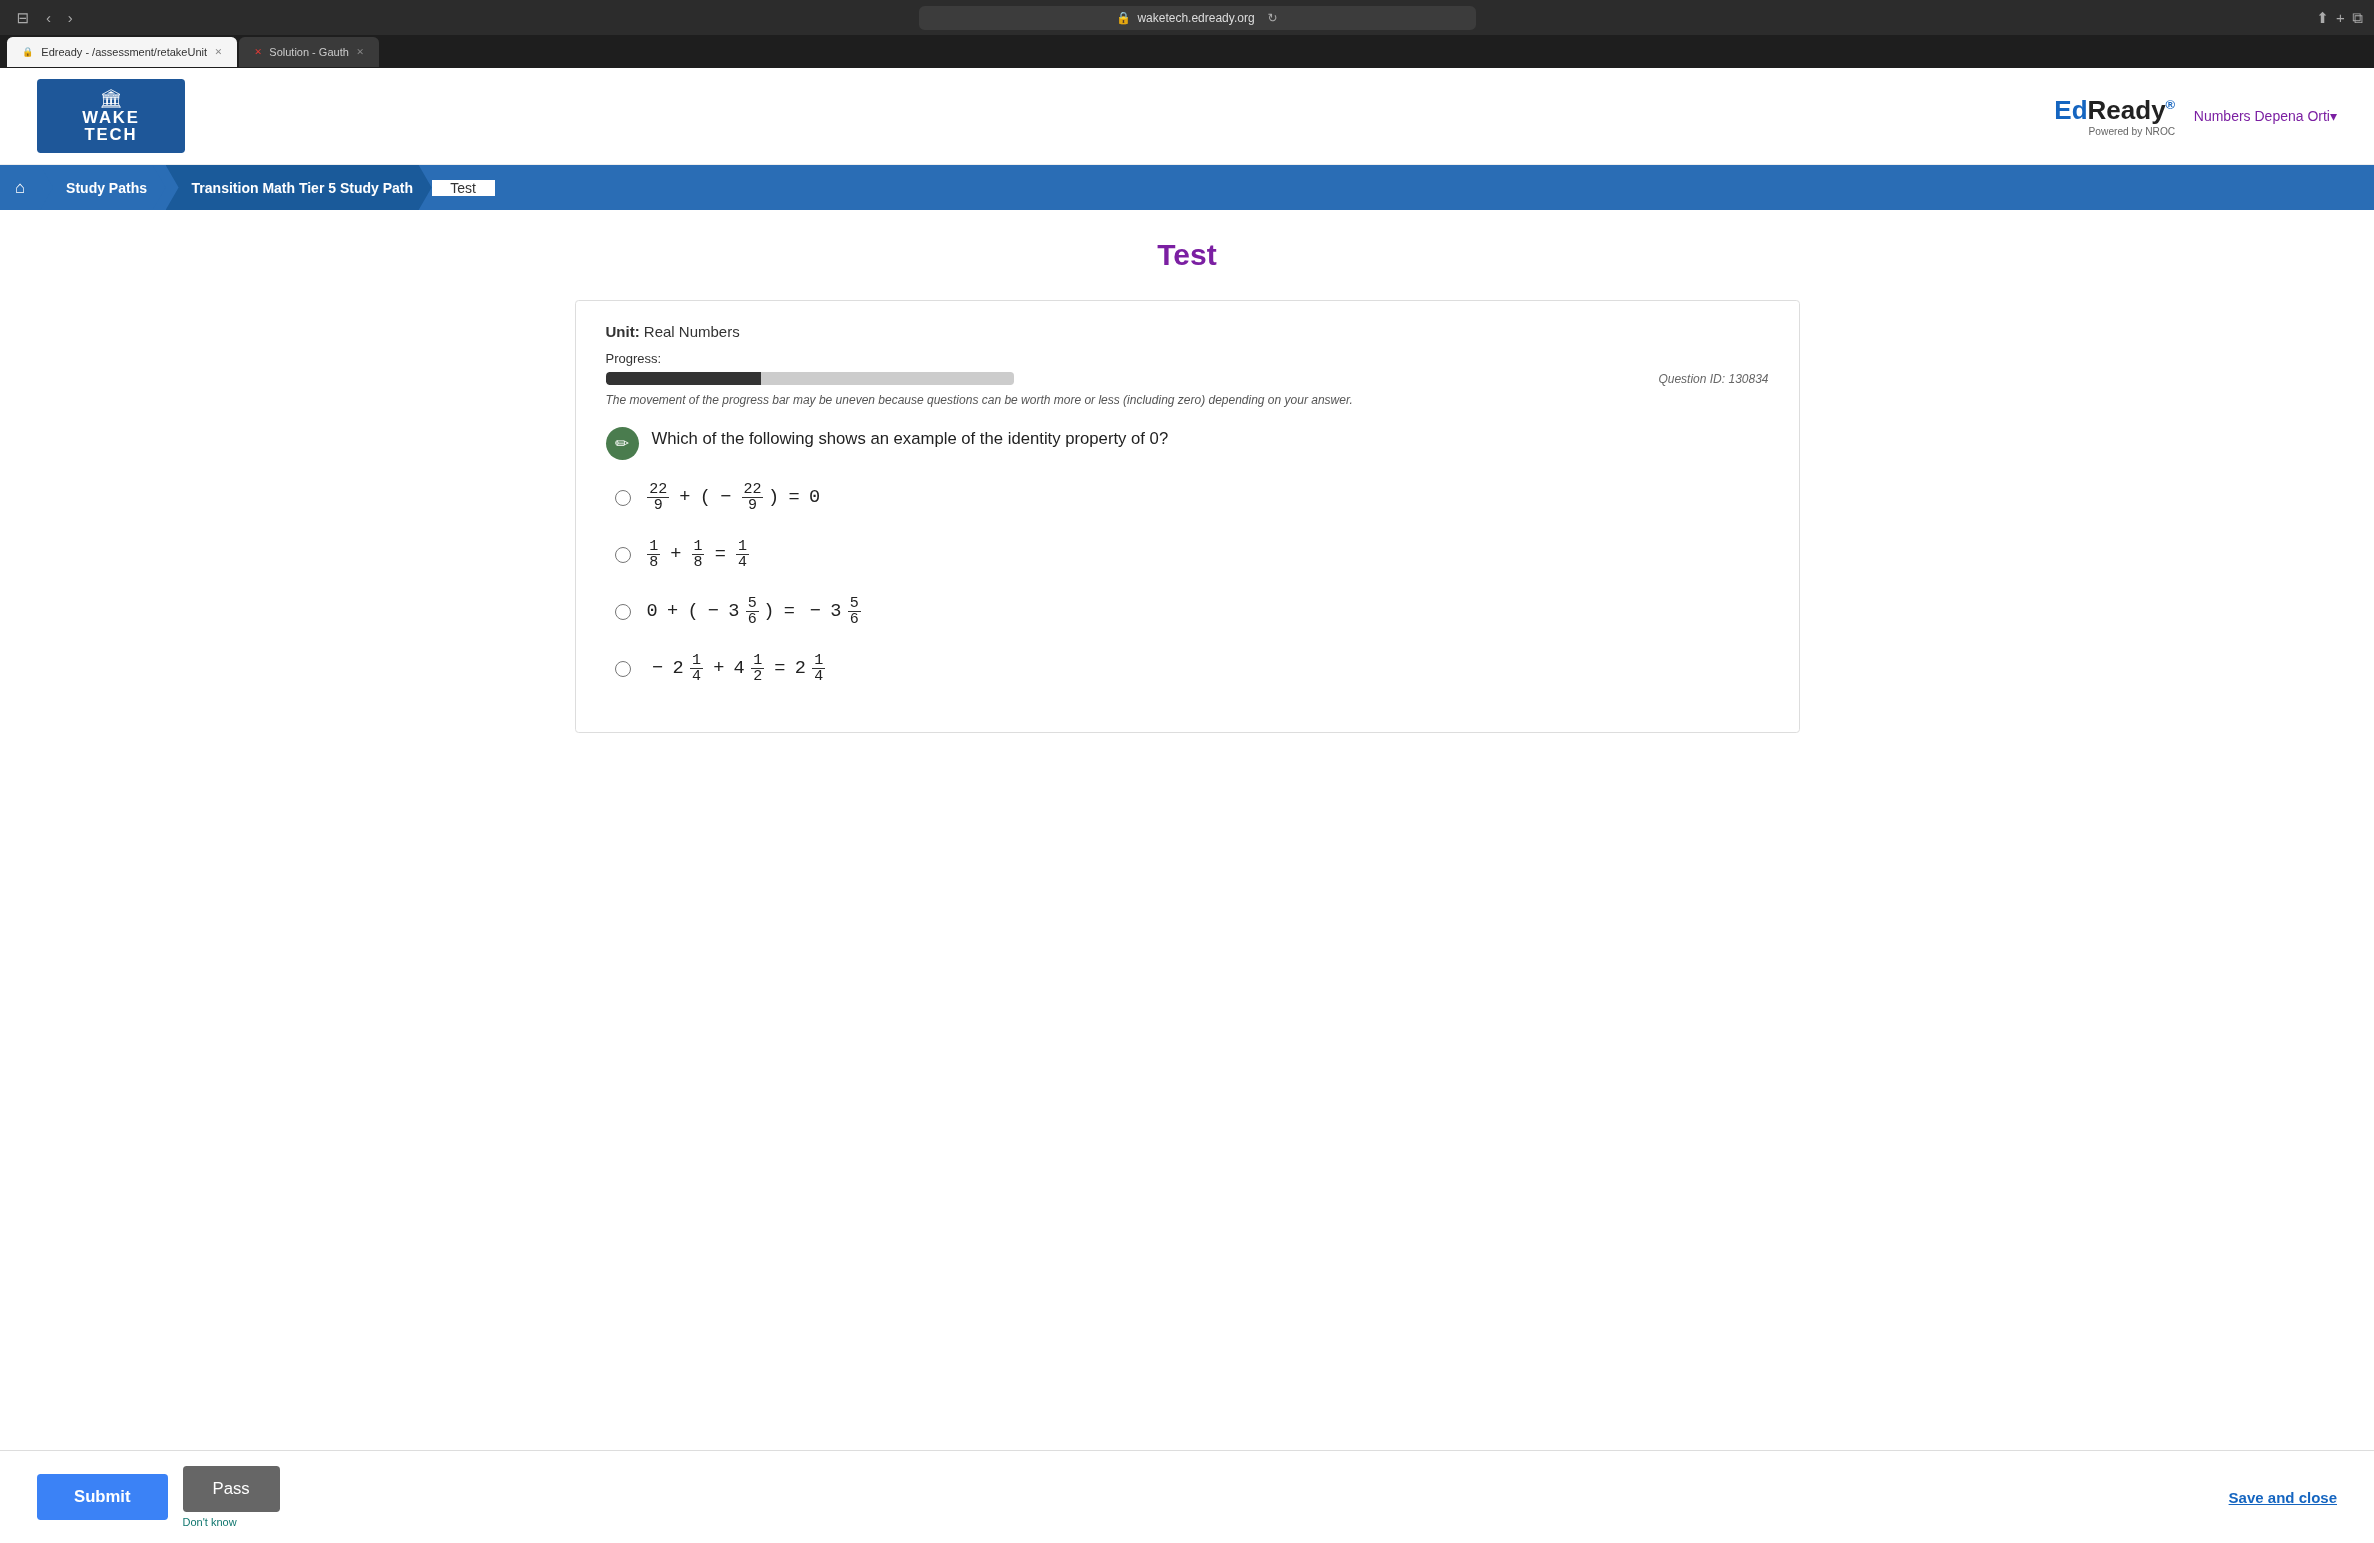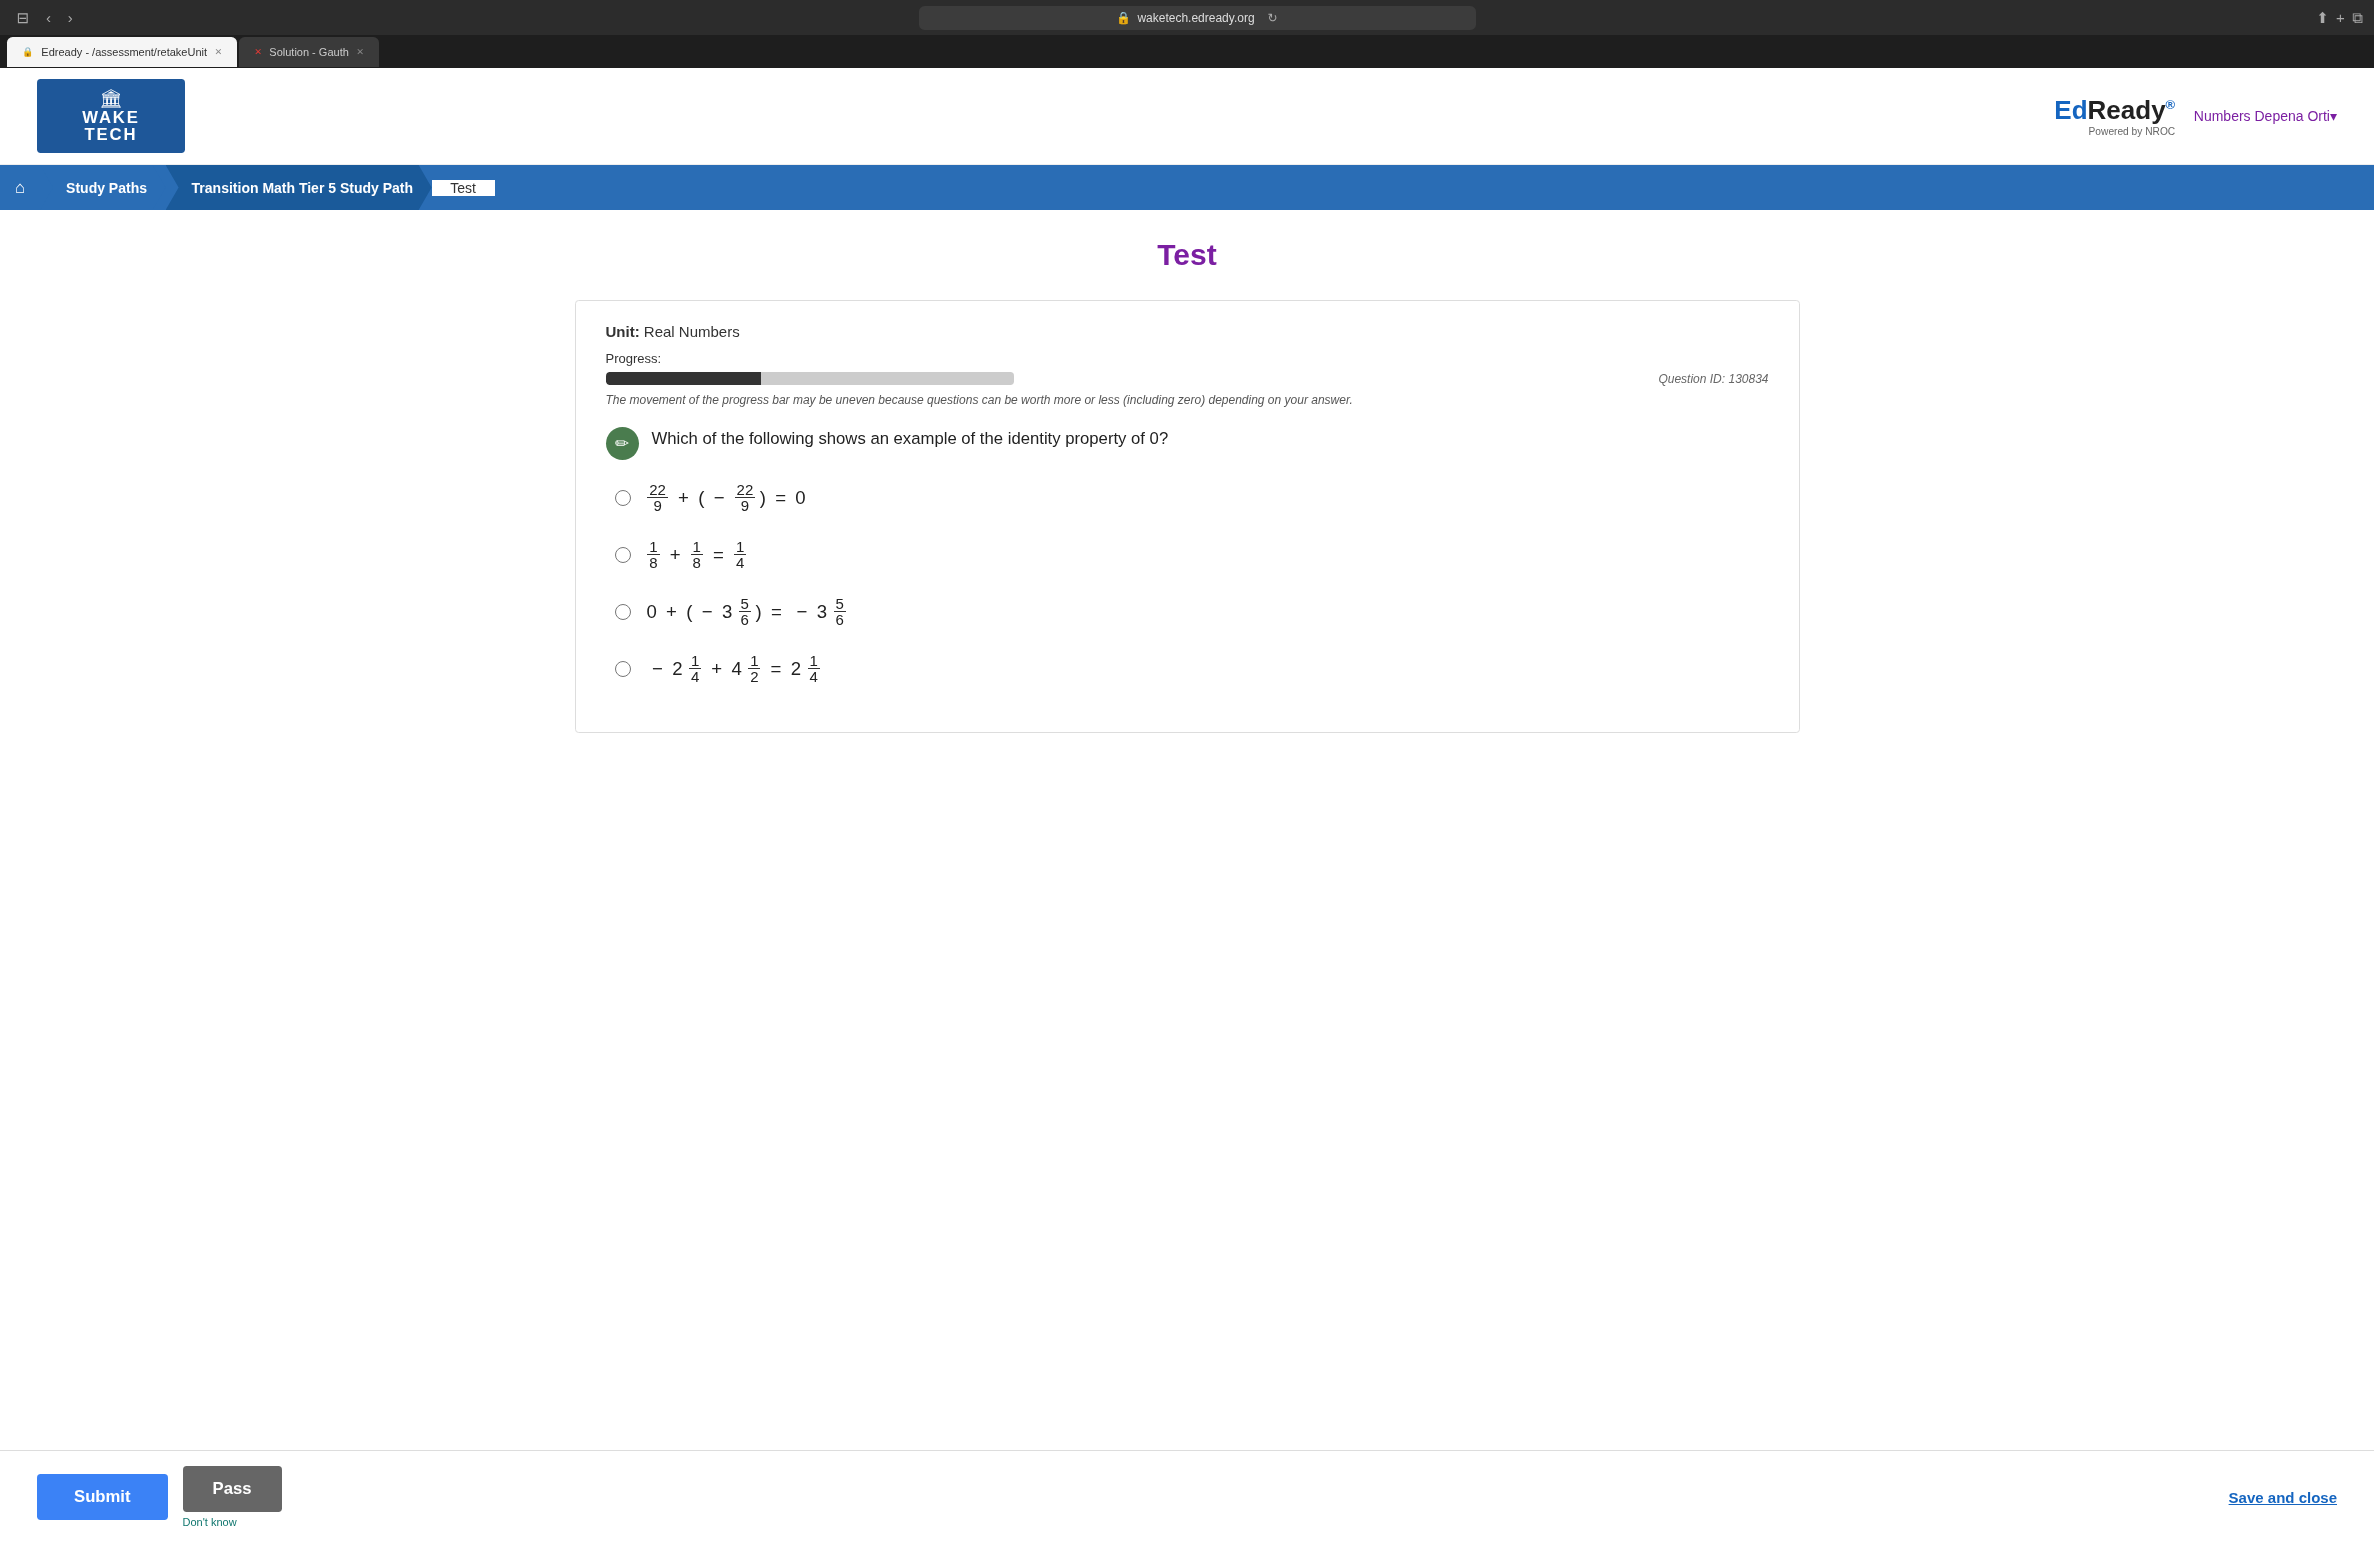--- a/index.html
+++ b/index.html
@@ -230,20 +230,21 @@
       border-radius: 50%;
       flex-shrink: 0;
       cursor: pointer;
     }
     .math-expr {
       font-size: 18.6px;
       color: #222;
       display: flex;
       align-items: center;
       gap: 3.7px;
+      font-family: Liberation Mono, monospace;
     }
 
     
     .fraction {
       display: inline-flex;
       flex-direction: column;
       align-items: center;
       line-height: 1;
       font-size: 15px;
       vertical-align: middle;
@@ -275,21 +276,21 @@
       font-weight: bold;
       border-radius: 3.7px;
       cursor: pointer;
     }
     .btn-pass {
       background: #666;
       color: white;
       border: none;
       padding: 13px 30px;
       font-size: 16.7px;
-      font-weight: bold;
+      font-weight: normal;
       border-radius: 3.7px;
       cursor: pointer;
     }
     .footer-right { margin-left: auto; }
     .save-close-link {
       color: #1565c0;
       font-size: 15px;
       text-decoration: underline;
       cursor: pointer;
       font-weight: bold;

